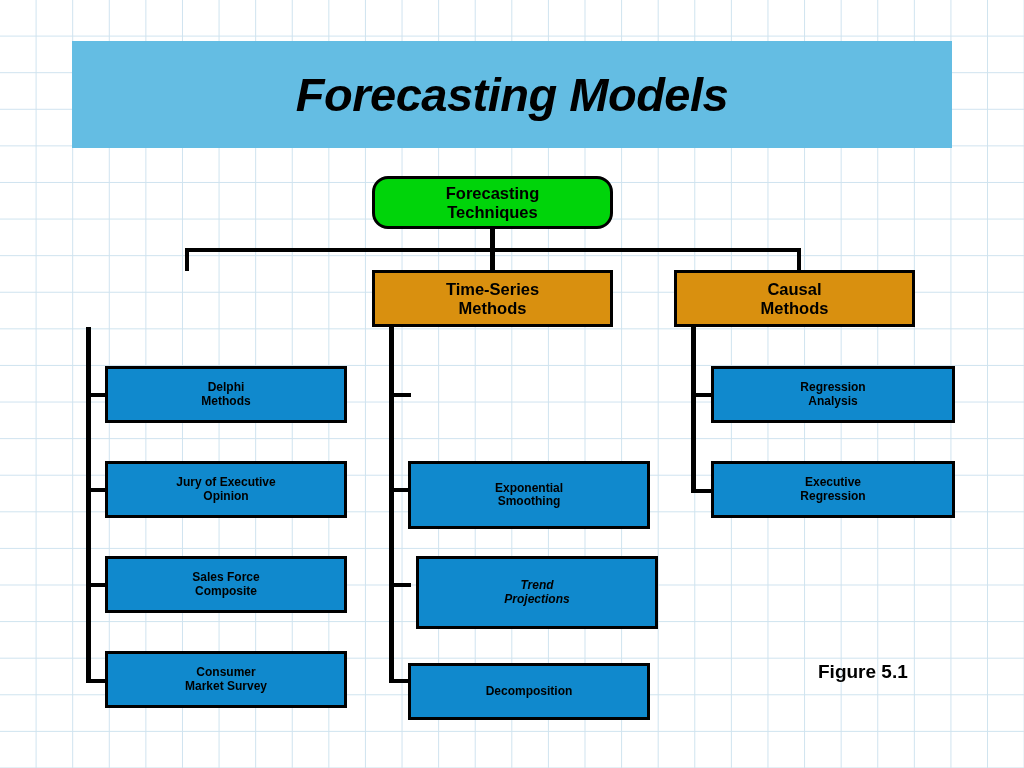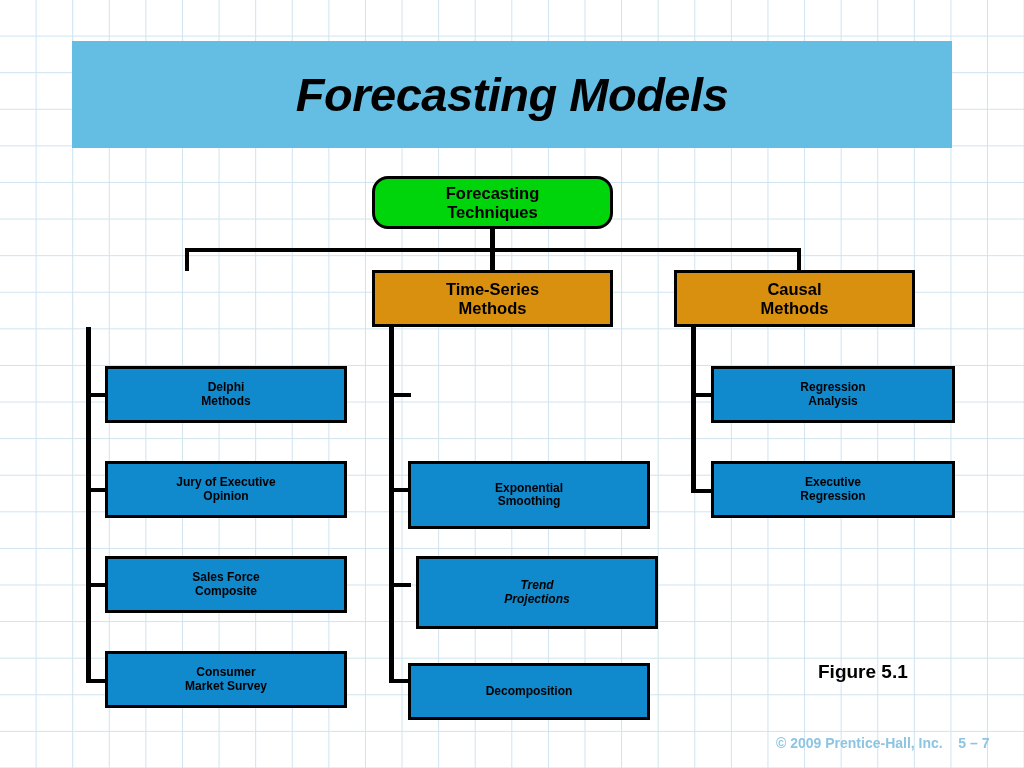--- a/index.html
+++ b/index.html
@@ -188,15 +188,14 @@
   <div class="node node-leaf" style="left:711px; top:366px; width:244px; height:57px;">
     <span class="node-label">Regression
 Analysis</span>
   </div>
   <div class="node node-leaf" style="left:711px; top:461px; width:244px; height:57px;">
     <span class="node-label">Executive
 Regression</span>
   </div>
 
   <div id="figure-caption">Figure 5.1</div>
-  <div id="footer-note">© 2009 Prentice-Hall, Inc.    5 – 7</div>
 
 </div>
 
 </body></html>

